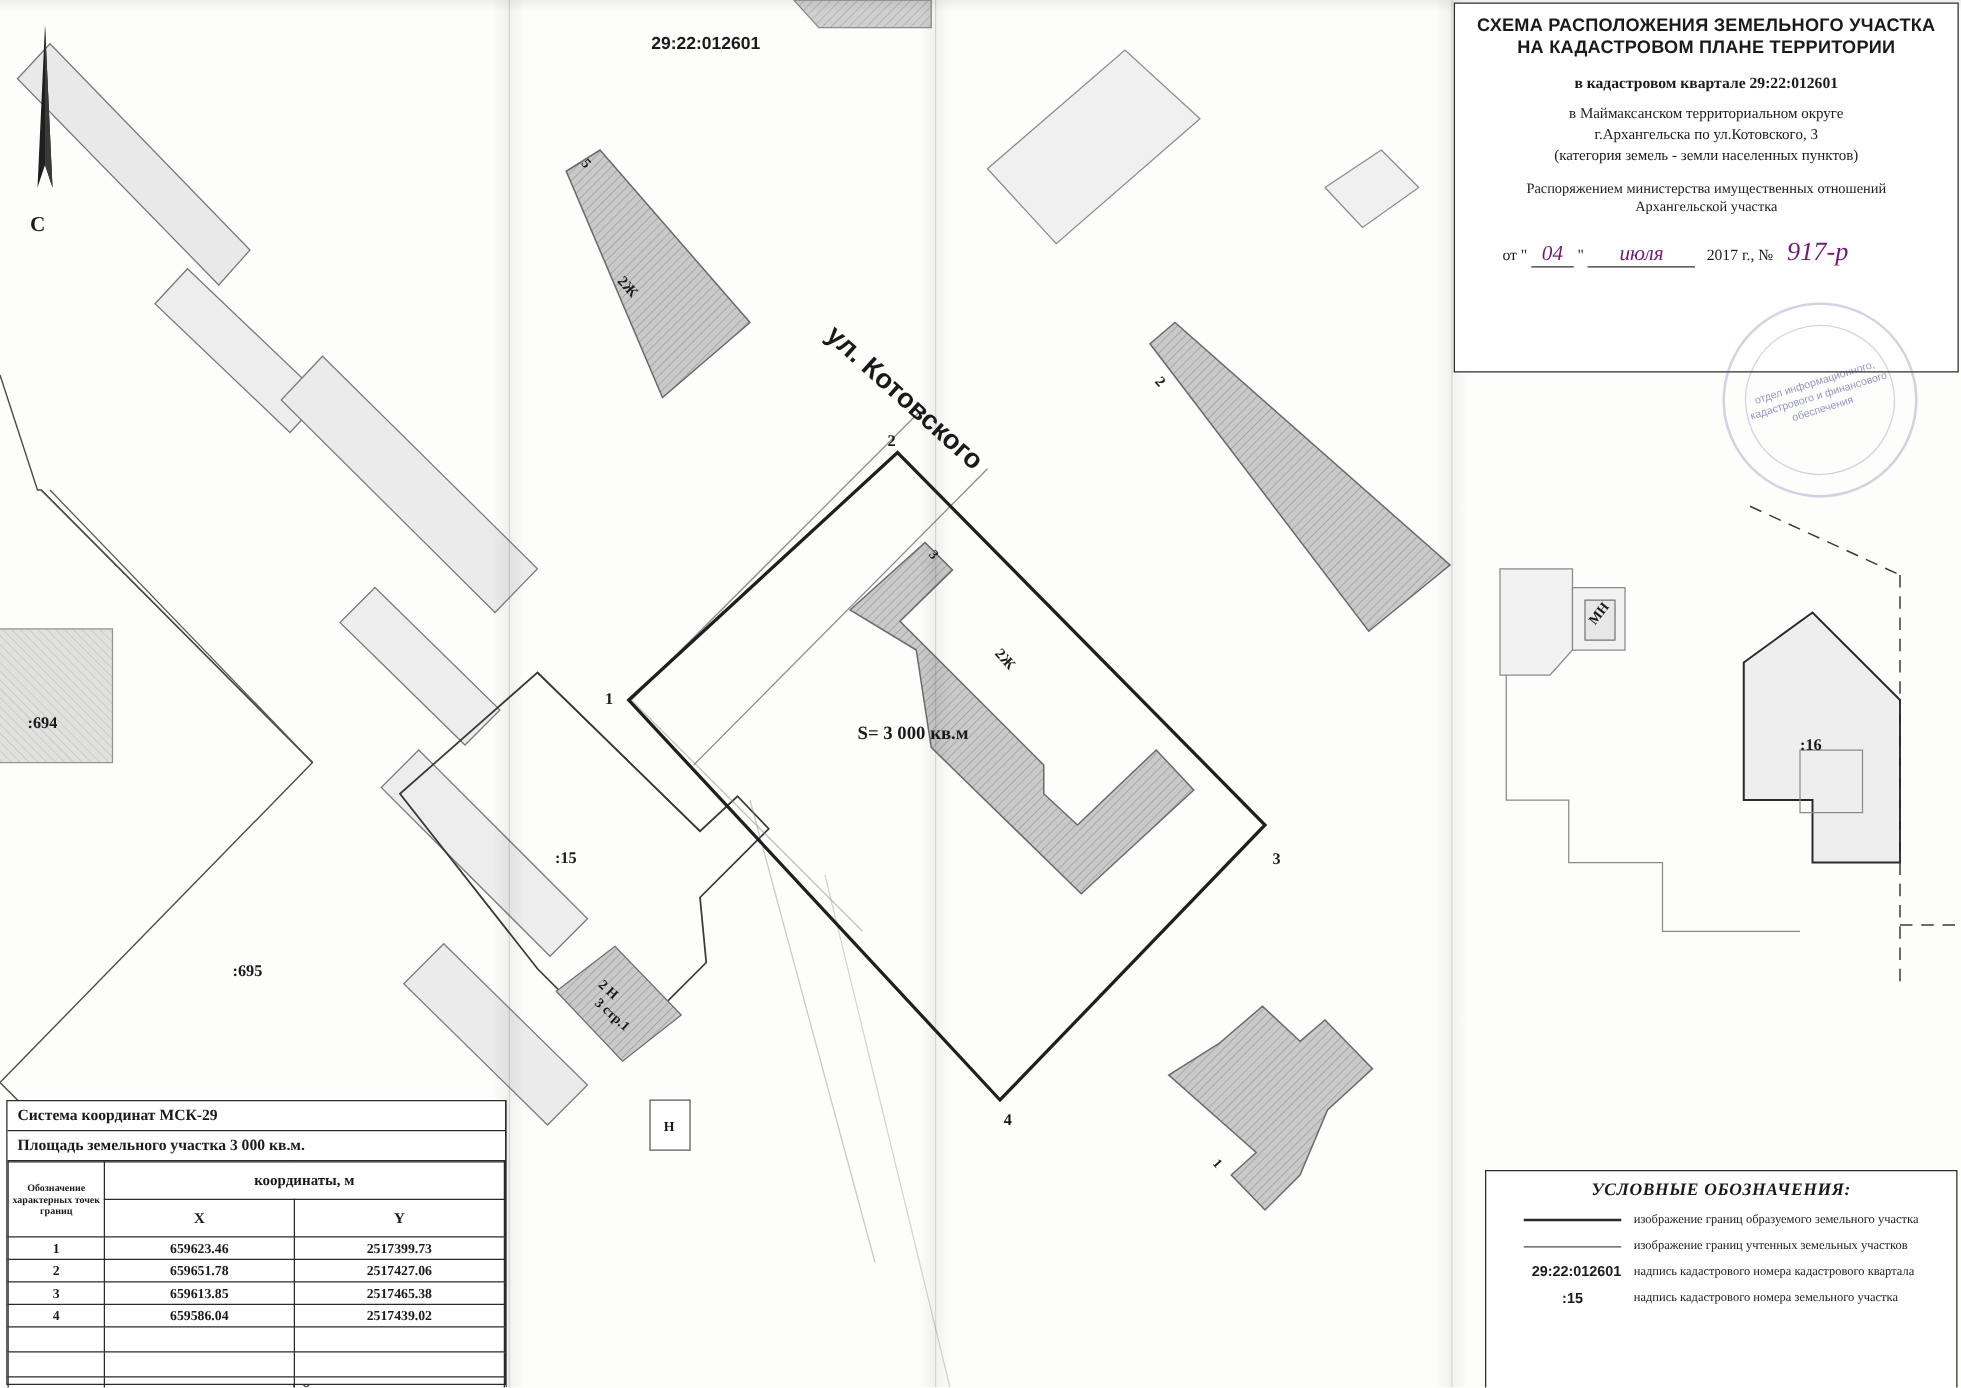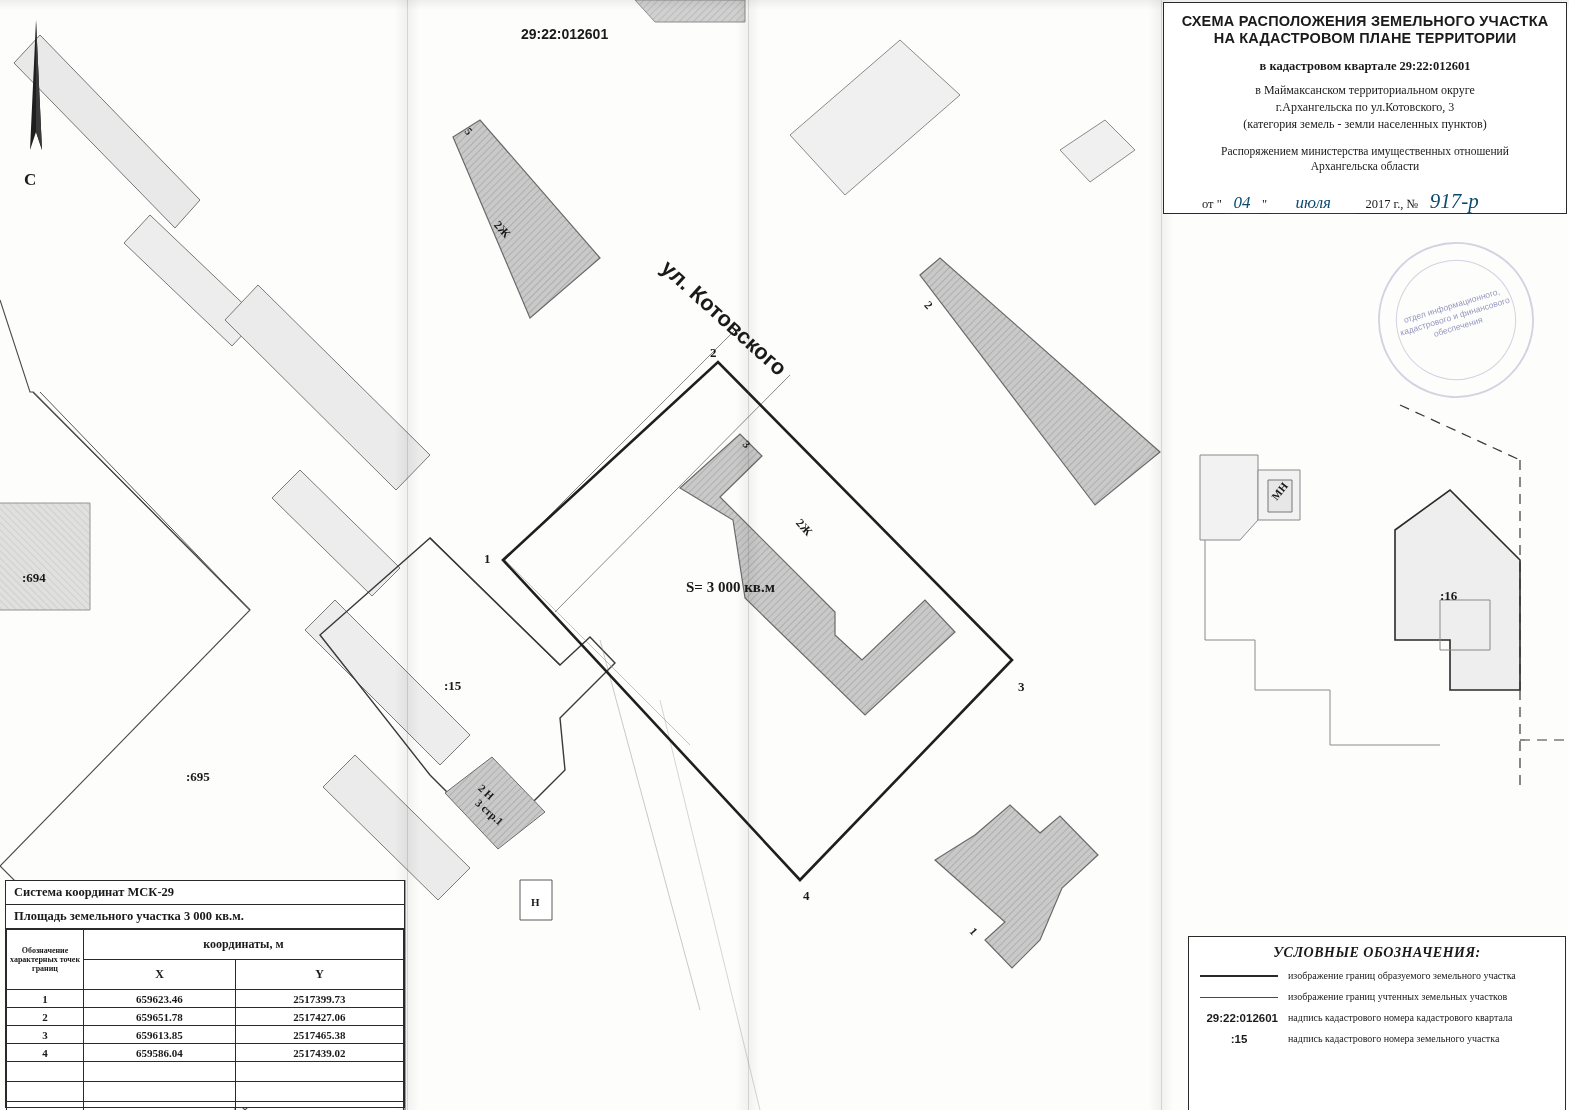--- a/index.html
+++ b/index.html
@@ -16,53 +16,53 @@
   .fold.f3{left:1161px;}
   .foldsoft{position:absolute;top:0;bottom:0;width:26px;
             background:linear-gradient(90deg,rgba(0,0,0,0) 0%,rgba(0,0,0,.05) 50%,rgba(0,0,0,0) 100%);}
   .scanedge{position:absolute;left:0;right:0;height:10px;
             background:linear-gradient(180deg,rgba(0,0,0,.06),rgba(0,0,0,0));}
 
   
   #mapsvg{position:absolute;left:0;top:0;width:1569px;height:1110px;}
 
   
-  #titleblock{position:absolute;left:1163px;top:2px;width:404px;height:212px;
+  #titleblock{position:absolute;left:1163px;top:2px;width:404px;height:296px;
               border:1.6px solid #2a2a2a;background:#fff;box-sizing:border-box;
               padding:10px 12px 6px 12px;text-align:center;}
   #titleblock .t1{font-family:"Liberation Sans",sans-serif;font-weight:bold;
                   font-size:14.5px;line-height:17px;letter-spacing:.2px;}
   #titleblock .t2{font-weight:bold;font-size:12.5px;margin-top:12px;}
   #titleblock .t3{font-size:12px;margin-top:9px;line-height:15px;}
   #titleblock .t4{font-family:"Liberation Serif",serif;font-weight:bold;font-size:17px;
                   letter-spacing:1.2px;margin-top:14px;}
   #titleblock .t5{font-size:11.5px;margin-top:12px;line-height:14px;}
   #titleblock .sigrow{margin-top:16px;font-size:12.5px;text-align:left;padding-left:26px;
                       position:relative;height:30px;}
   #titleblock .hand{font-family:"Liberation Serif",serif;font-style:italic;
-                    color:#0c4a6e;font-size:17px;}
+                    color:#701a75;font-size:17px;}
   .ul{display:inline-block;border-bottom:1px solid #333;min-width:20px;}
 
   
   #stamp{position:absolute;left:1378px;top:242px;width:152px;height:152px;
          border-radius:50%;border:2px solid rgba(80,80,150,.45);
          transform:rotate(-17deg);opacity:.55;}
   #stamp .inner{position:absolute;inset:16px;border-radius:50%;
                 border:1.4px solid rgba(80,80,150,.45);}
   #stamp .txt{position:absolute;inset:0;color:#3a3f8a;font-size:8.5px;
               font-family:"Liberation Sans",sans-serif;}
   #stamp .c1{position:absolute;left:50%;top:56px;transform:translateX(-50%);
              text-align:center;width:120px;line-height:11px;}
 
   
   #legend{position:absolute;left:1188px;top:936px;width:378px;height:188px;
           border:1.6px solid #2a2a2a;background:#fff;box-sizing:border-box;padding:8px 10px;}
   #legend .lhead{text-align:center;font-style:italic;font-weight:bold;font-size:14px;
                  letter-spacing:.5px;margin-bottom:9px;}
-  #legend .lrow{display:flex;align-items:center;gap:10px;margin:9px 0 9px 1px;}
+  #legend .lrow{display:flex;align-items:center;gap:10px;margin:9px 0 9px 20px;}
   #legend .swatch{width:78px;flex:0 0 78px;height:12px;position:relative;}
   #legend .swatch .thick{position:absolute;left:0;right:0;top:5px;height:2.4px;background:#2a2a2a;}
   #legend .swatch .thin{position:absolute;left:0;right:0;top:6px;height:1px;background:#4a4a4a;}
   #legend .code{width:78px;flex:0 0 78px;font-family:"Liberation Sans",sans-serif;
                 font-weight:bold;font-size:11.5px;text-align:right;}
   #legend .code.small{text-align:center;}
   #legend .ltext{font-size:10px;line-height:12px;}
 
   
   #coords{position:absolute;left:5px;top:880px;width:400px;height:228px;
@@ -196,21 +196,21 @@
   <div class="scanedge" style="top:0;"></div>
 
   <div id="titleblock">
     <div class="t1">СХЕМА РАСПОЛОЖЕНИЯ ЗЕМЕЛЬНОГО УЧАСТКА</div>
     <div class="t1">НА КАДАСТРОВОМ ПЛАНЕ ТЕРРИТОРИИ</div>
     <div class="t2">в кадастровом квартале 29:22:012601</div>
     <div class="t3">в Маймаксанском территориальном округе</div>
     <div class="t3" style="margin-top:2px">г.Архангельска по ул.Котовского, 3</div>
     <div class="t3" style="margin-top:2px">(категория земель - земли населенных пунктов)</div>
     <div class="t5">Распоряжением министерства имущественных отношений</div>
-    <div class="t5" style="margin-top:1px">Архангельска области</div>
+    <div class="t5" style="margin-top:1px">Архангельской участка</div>
 
     <div class="sigrow">
       <span>от "</span>
       <span class="hand ul" style="min-width:34px;text-align:center">04</span>
       <span>"</span>
       <span class="hand ul" style="min-width:86px;text-align:center">июля</span>
       <span style="margin-left:6px">2017 г., №</span>
       <span class="hand" style="margin-left:8px;font-size:21px">917-р</span>
     </div>
   </div>

